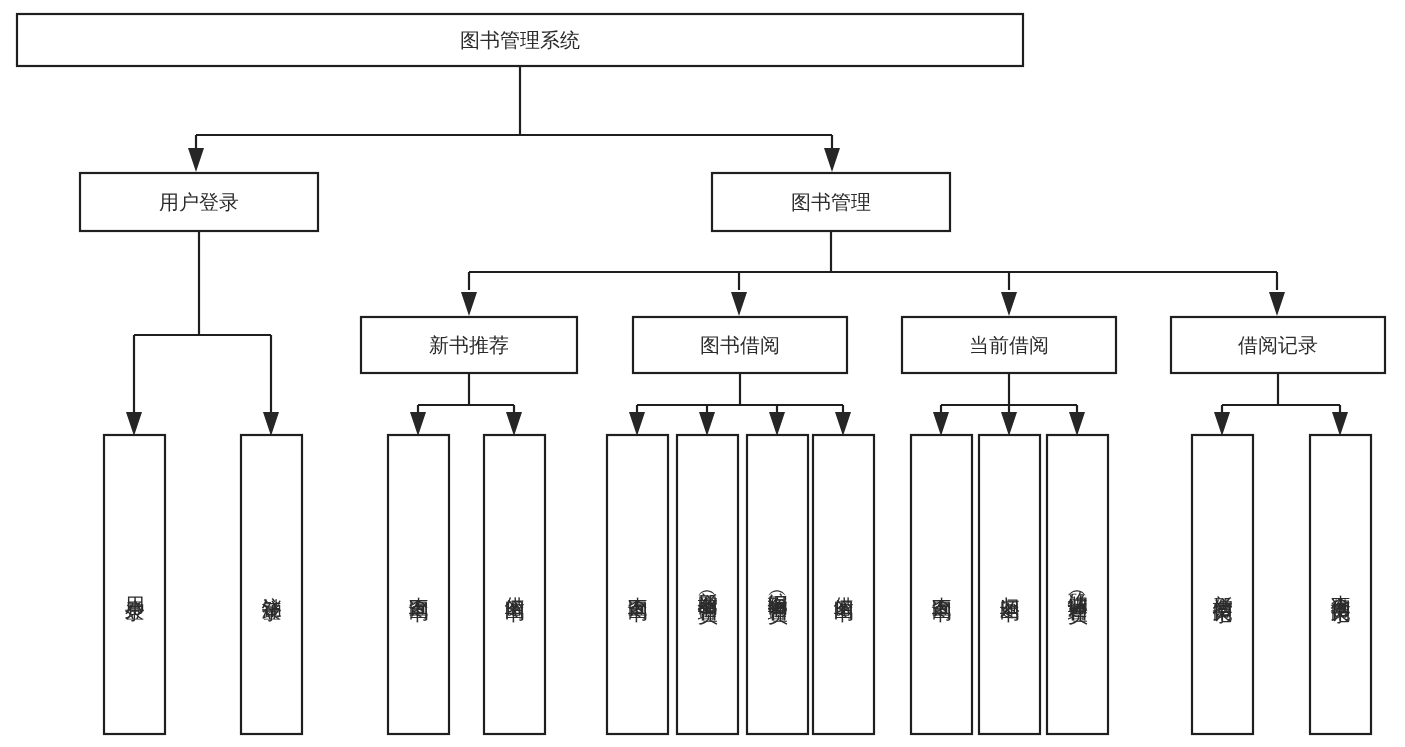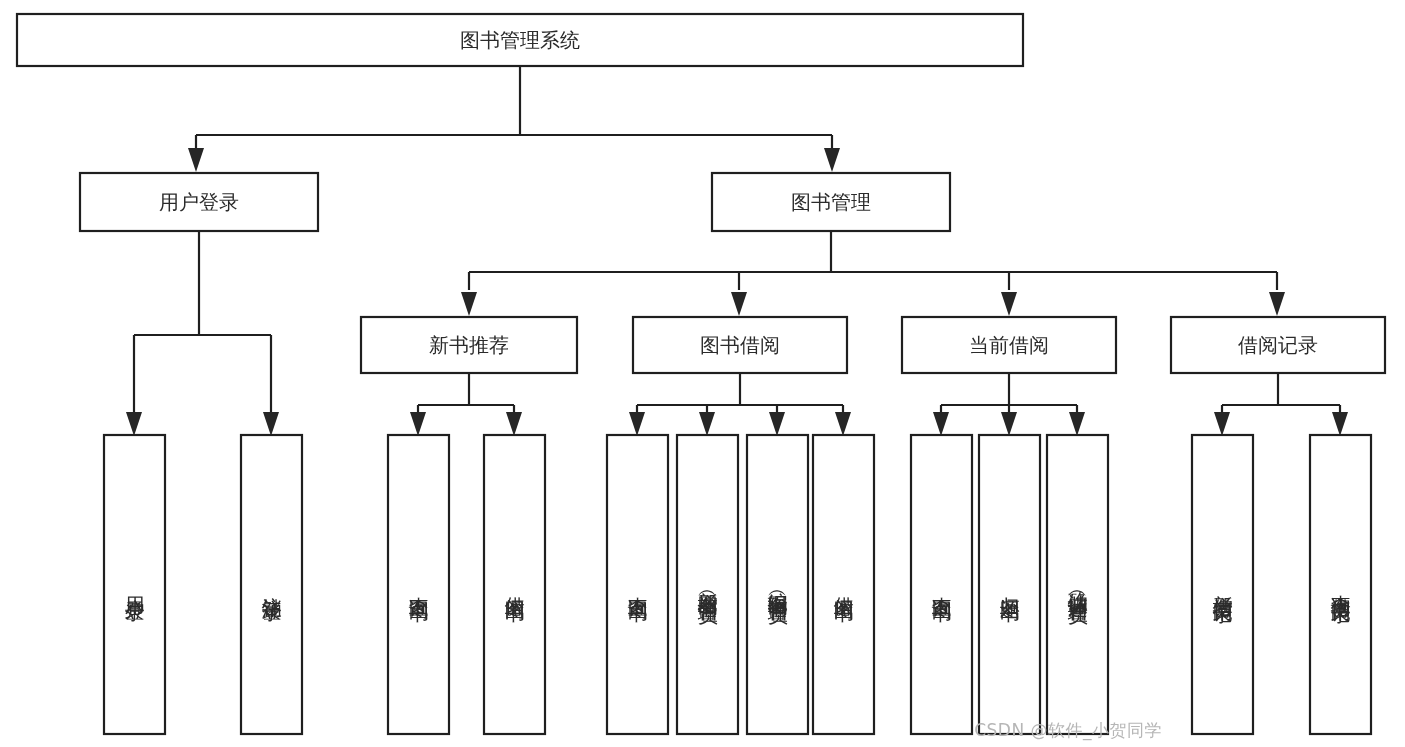--- a/index.html
+++ b/index.html
@@ -255,15 +255,14 @@
     <span class="label-v">确认归还（管理员）</span>
   </div>
 
   <div class="label-v-wrap" style="left:1192px; top:435px; width:61px; height:299px;">
     <span class="label-v">新增借阅记录</span>
   </div>
   <div class="label-v-wrap" style="left:1310px; top:435px; width:61px; height:299px;">
     <span class="label-v">查询借阅记录</span>
   </div>
 
-  <div class="watermark">CSDN @软件_小贺同学</div>
 
 </div>
 
 </body></html>

